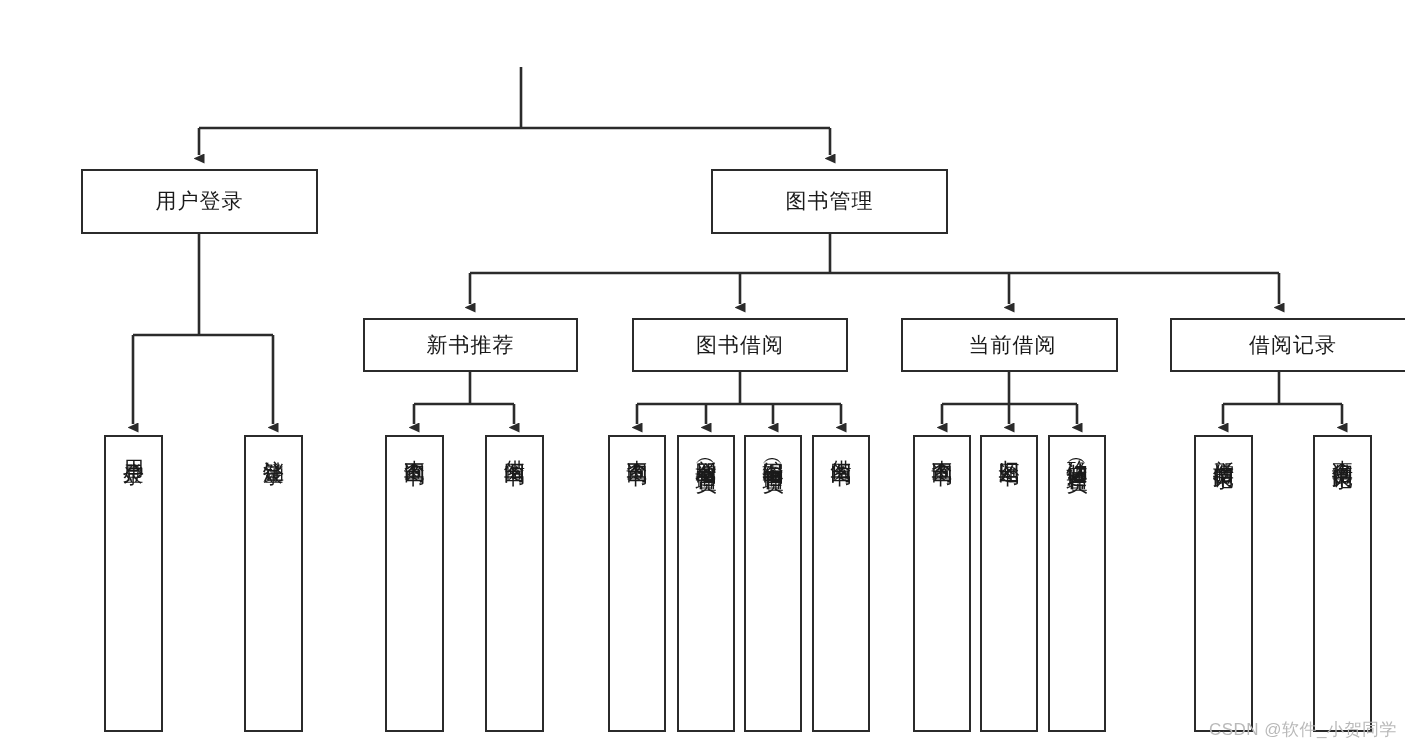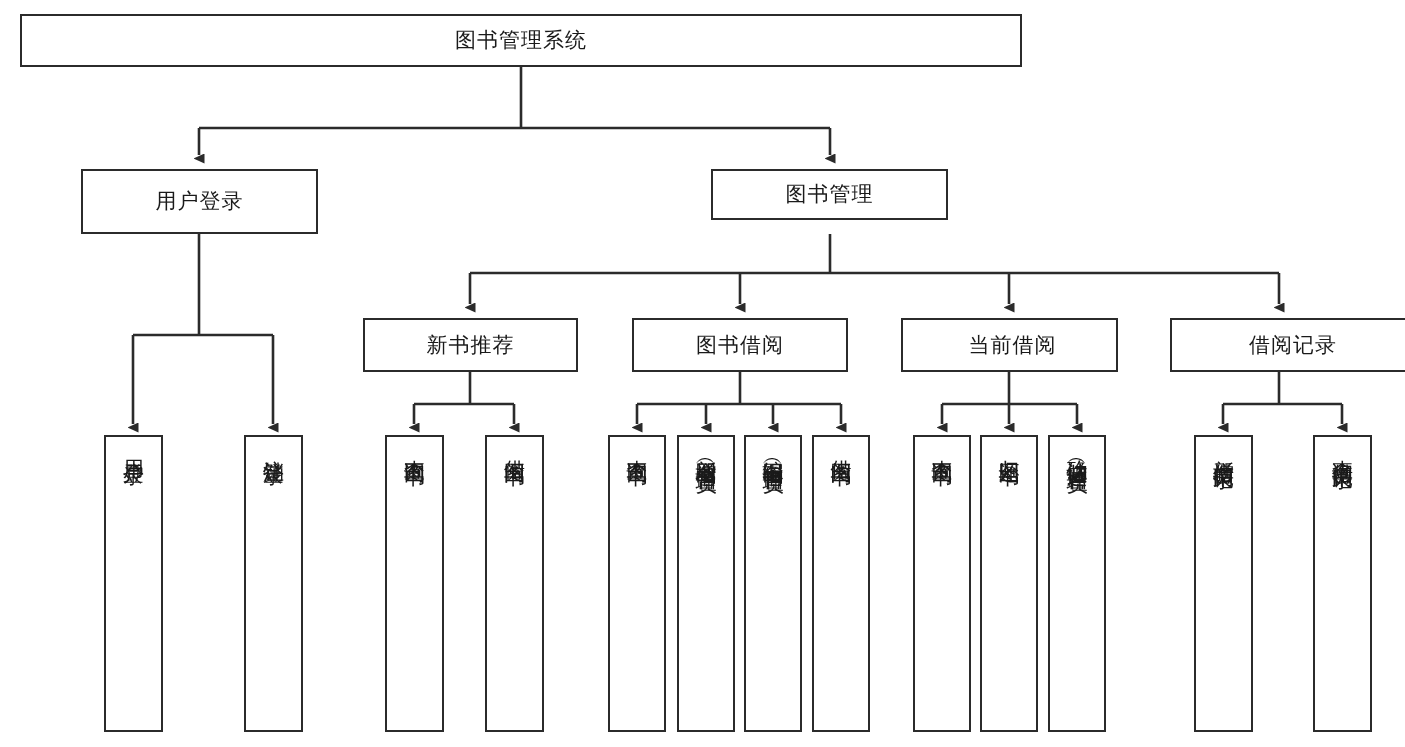--- a/index.html
+++ b/index.html
@@ -117,28 +117,25 @@
       <path d="M1009,404 L1009,424" marker-end="url(#arrowhead)"></path>
       <path d="M1077,404 L1077,424" marker-end="url(#arrowhead)"></path>
 
       <path d="M1279,372 L1279,404"></path>
       <path d="M1223,404 L1342,404"></path>
       <path d="M1223,404 L1223,424" marker-end="url(#arrowhead)"></path>
       <path d="M1342,404 L1342,424" marker-end="url(#arrowhead)"></path>
     </g>
   </svg>
 
-  <div class="node h-node" style="left:20px; top:14px; width:1002px; height:53px;">
-    <span class="node-label">图书管理系统</span>
-  </div>
 
   <div class="node h-node" style="left:81px; top:169px; width:237px; height:65px;">
     <span class="node-label">用户登录</span>
   </div>
-  <div class="node h-node" style="left:711px; top:169px; width:237px; height:51px;">
+  <div class="node h-node" style="left:711px; top:169px; width:237px; height:65px;">
     <span class="node-label">图书管理</span>
   </div>
 
   <div class="node h-node" style="left:363px; top:318px; width:215px; height:54px;">
     <span class="node-label">新书推荐</span>
   </div>
   <div class="node h-node" style="left:632px; top:318px; width:216px; height:54px;">
     <span class="node-label">图书借阅</span>
   </div>
   <div class="node h-node" style="left:901px; top:318px; width:217px; height:54px;padding-left:6px;">
@@ -185,14 +182,15 @@
     <span class="node-label">确认归还（管理员）</span>
   </div>
 
   <div class="node v-node" style="left:1194px; top:435px; width:59px; height:297px;">
     <span class="node-label">新增借阅记录</span>
   </div>
   <div class="node v-node" style="left:1313px; top:435px; width:59px; height:297px;">
     <span class="node-label">查询借阅记录</span>
   </div>
 
+  <div class="watermark">CSDN @软件_小贺同学</div>
 
 </div>
 
 </body></html>

